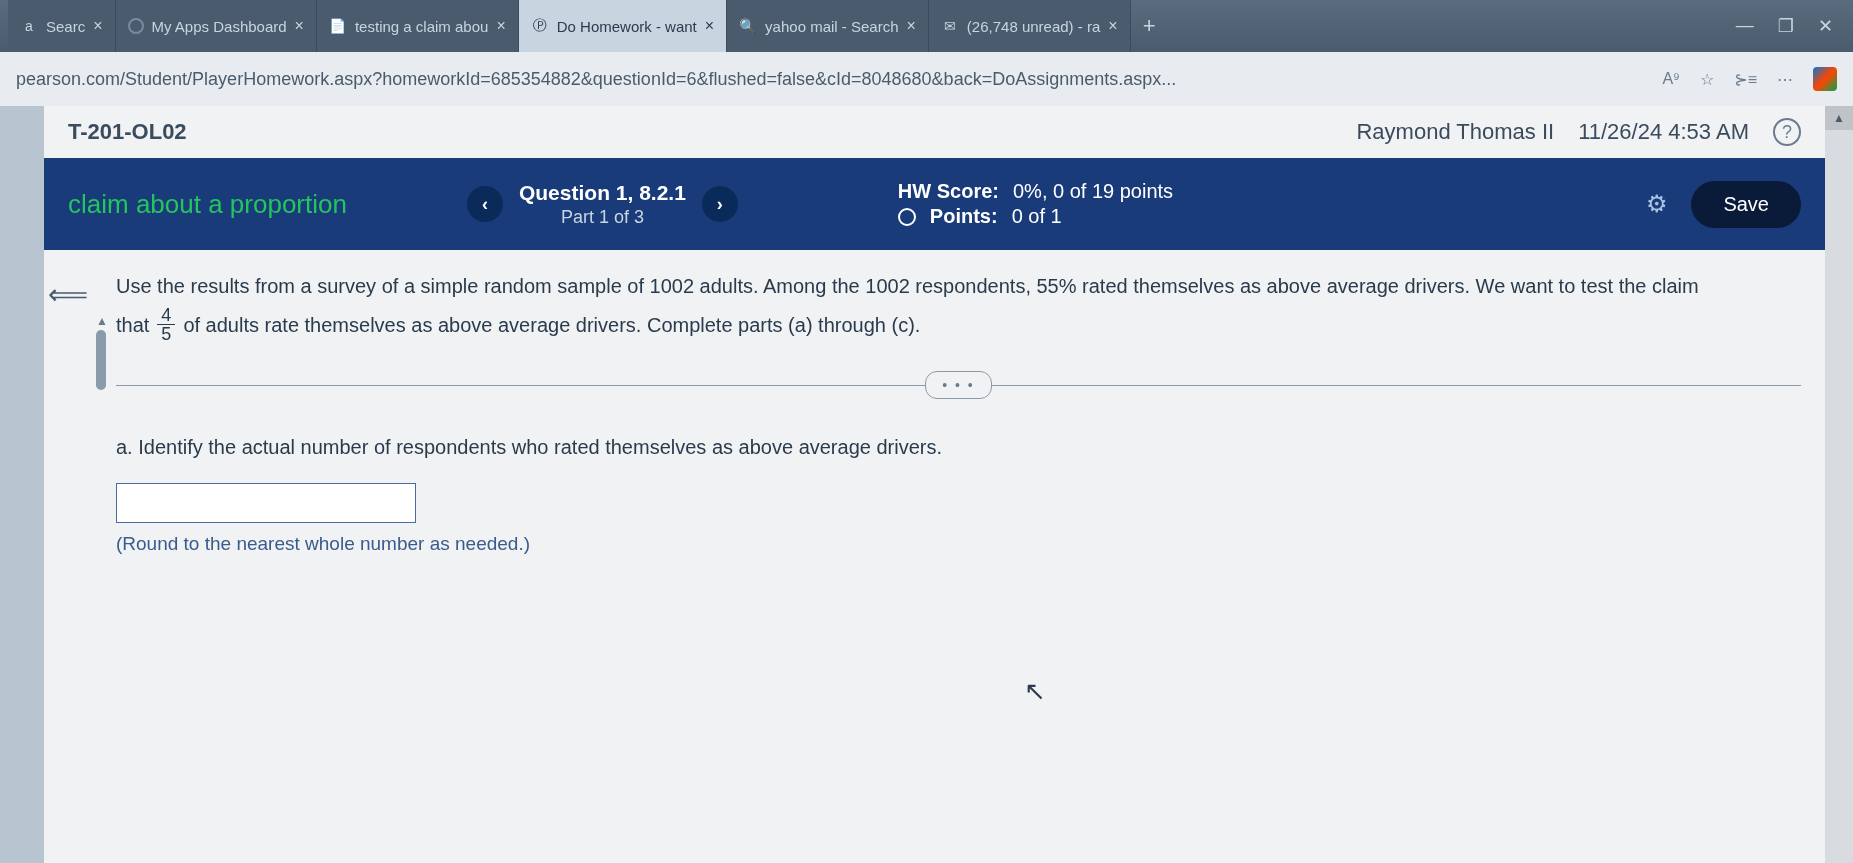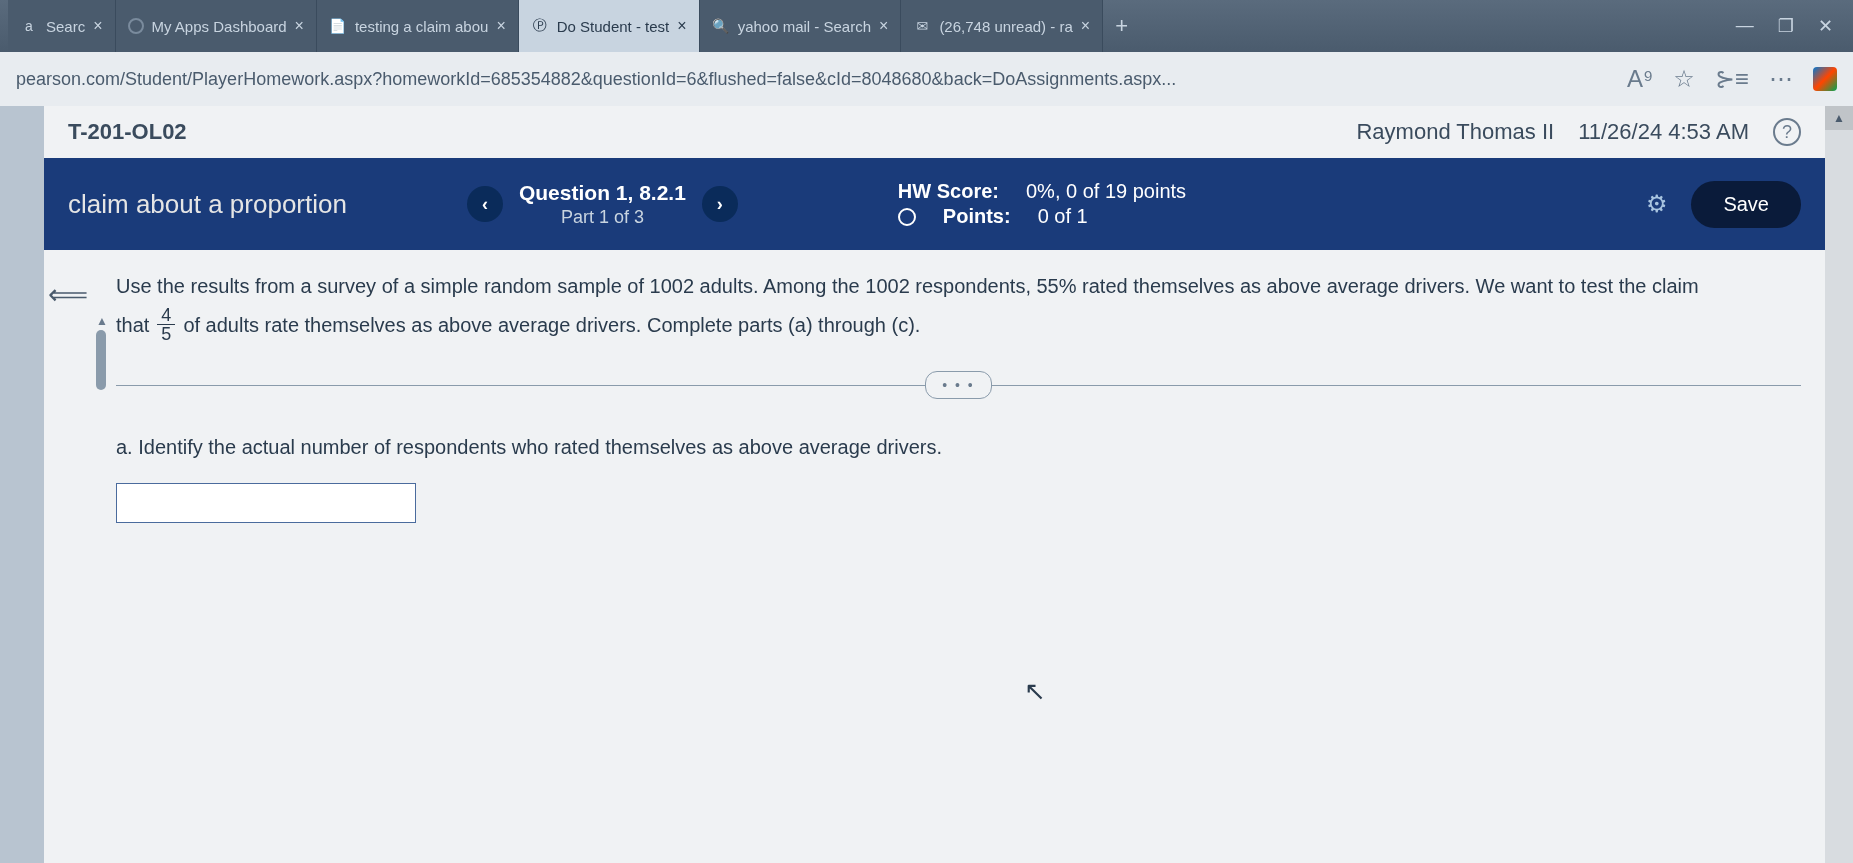--- a/index.html
+++ b/index.html
@@ -9,43 +9,43 @@
 .tab { display: flex; align-items: center; padding: 8px 12px; background: #4a5b6d; color: #c8d4e0; font-size: 15px; border-right: 1px solid #3a4b5d; height: 100%; gap: 8px; max-width: 230px; overflow: hidden; white-space: nowrap; }
 .tab.active { background: #c8d4e0; color: #2a3b4d; }
 .tab-close { cursor: pointer; font-size: 16px; }
 .tab-icon { width: 18px; height: 18px; display: inline-flex; align-items: center; justify-content: center; font-size: 14px; }
 .tab-icon.circle { border: 2px solid #7a8b9d; border-radius: 50%; width: 16px; height: 16px; }
 .tab-add { color: #c8d4e0; font-size: 22px; padding: 0 12px; cursor: pointer; }
 .window-controls { margin-left: auto; display: flex; gap: 24px; color: #c8d4e0; font-size: 18px; padding-right: 12px; }
 
 .url-bar { background: #e8ecf0; height: 54px; display: flex; align-items: center; padding: 0 16px; gap: 12px; color: #4a5b6d; font-size: 18px; }
 .url-text { flex: 1; overflow: hidden; white-space: nowrap; text-overflow: ellipsis; }
-.url-icons { display: flex; gap: 20px; align-items: center; font-size: 24px; color: #6a7b8d; }
+.url-icons { display: flex; gap: 20px; align-items: center; font-size: 16px; color: #6a7b8d; }
 .logo-icon { width: 24px; height: 24px; background: linear-gradient(135deg, #0078d4, #ff4500, #00a651); border-radius: 4px; }
 
 .page { background: #f0f2f4; height: calc(100% - 106px); position: relative; display: flex; margin-left: 44px; }
 .scrollbar-track { width: 28px; background: #d8dce0; height: 100%; position: absolute; right: 0; }
 .scroll-up { width: 28px; height: 24px; background: #c0c4c8; text-align: center; line-height: 24px; color: #4a5b6d; font-size: 12px; }
 
 .content-wrap { flex: 1; margin-right: 28px; }
 
 .header-row { display: flex; align-items: center; padding: 12px 24px; background: #f0f2f4; font-size: 22px; color: #3a4b5d; }
 .course-id { font-weight: bold; }
 .header-right { margin-left: auto; display: flex; align-items: center; gap: 24px; }
 .help-icon { width: 28px; height: 28px; border: 2px solid #6a7b8d; border-radius: 50%; display: flex; align-items: center; justify-content: center; font-size: 18px; color: #6a7b8d; }
 
 .question-bar { background: #1a3b7a; color: #fff; display: flex; align-items: center; padding: 18px 24px; height: 92px; }
-.assignment-title { font-size: 26px; color: #e5e5e5; }
+.assignment-title { font-size: 26px; color: #22c55e; }
 .nav-group { display: flex; align-items: center; gap: 16px; margin-left: 120px; }
 .nav-btn { width: 36px; height: 36px; background: #0a2b5a; border-radius: 50%; display: flex; align-items: center; justify-content: center; color: #fff; cursor: pointer; font-size: 18px; font-weight: bold; }
 .question-info { text-align: center; }
 .question-title { font-size: 21px; font-weight: bold; color: #fff; }
 .question-part { font-size: 18px; color: #c8d4e0; margin-top: 2px; }
 .score-group { margin-left: 160px; font-size: 20px; }
-.score-line { display: flex; align-items: center; gap: 27px; margin: 2px 0; }
+.score-line { display: flex; align-items: center; gap: 14px; margin: 2px 0; }
 .circle-empty { width: 18px; height: 18px; border: 2px solid #fff; border-radius: 50%; display: inline-block; }
 .right-controls { margin-left: auto; display: flex; align-items: center; gap: 24px; }
 .gear-icon { font-size: 24px; color: #a8c4e0; cursor: pointer; }
 .save-btn { background: #0a1b3a; color: #fff; padding: 12px 32px; border-radius: 28px; font-size: 20px; cursor: pointer; }
 
 .problem-area { display: flex; }
 .back-arrow { width: 48px; padding-top: 28px; text-align: center; font-size: 28px; color: #4a5b6d; cursor: pointer; }
 .scroll-indicator { width: 12px; margin-left: 4px; position: relative; }
 .scroll-thumb { position: absolute; top: 80px; width: 10px; height: 60px; background: #8a9bab; border-radius: 5px; }
 .scroll-tri { position: absolute; top: 64px; font-size: 12px; color: #6a7b8d; }
@@ -81,21 +81,21 @@
     <span>My Apps Dashboard</span>
     <span class="tab-close">×</span>
   </div>
   <div class="tab">
     <span class="tab-icon">📄</span>
     <span>testing a claim abou</span>
     <span class="tab-close">×</span>
   </div>
   <div class="tab active">
     <span class="tab-icon">Ⓟ</span>
-    <span>Do Student - test</span>
+    <span>Do Homework - want</span>
     <span class="tab-close">×</span>
   </div>
   <div class="tab">
     <span class="tab-icon">🔍</span>
     <span>yahoo mail - Search</span>
     <span class="tab-close">×</span>
   </div>
   <div class="tab">
     <span class="tab-icon">✉</span>
     <span>(26,748 unread) - ra</span>
@@ -177,20 +177,21 @@
         </div>
 
         <div class="divider-row">
           <div class="divider-line"></div>
           <div class="divider-pill">• • •</div>
           <div class="divider-line"></div>
         </div>
 
         <div class="part-label">a. Identify the actual number of respondents who rated themselves as above average drivers.</div>
         <input class="answer-input" type="text" style="">
+        <div class="hint-text">(Round to the nearest whole number as needed.)</div>
       </div>
     </div>
 
   </div>
 
   <div class="scrollbar-track">
     <div class="scroll-up">▲</div>
   </div>
 
   <div class="cursor-pointer">↖</div>

